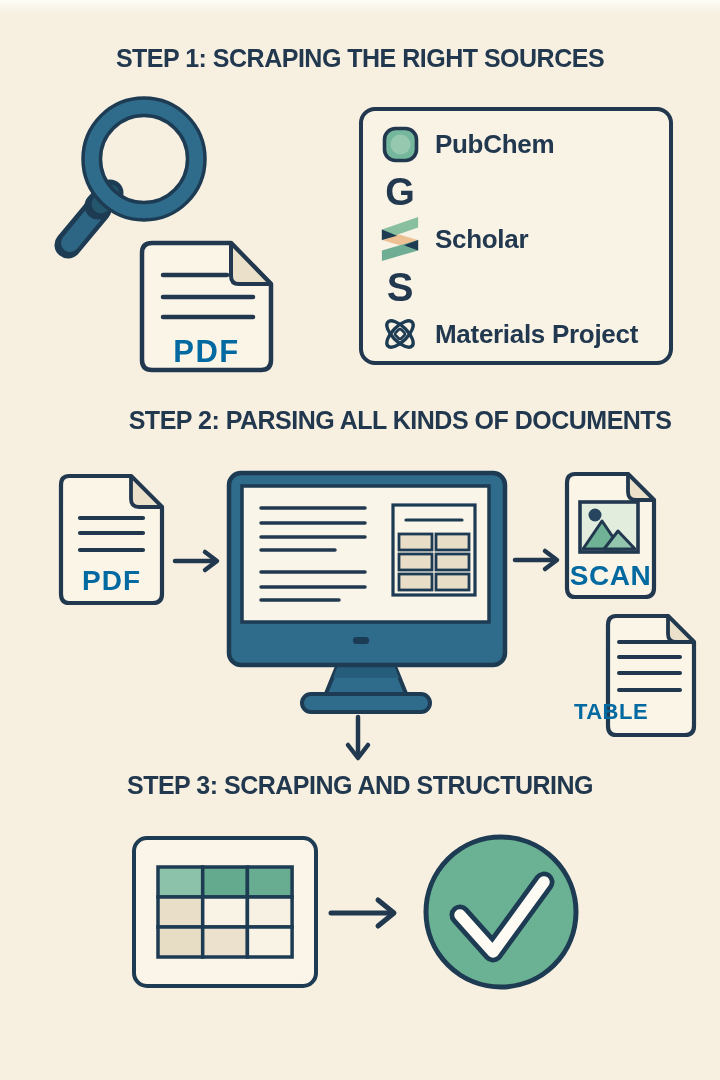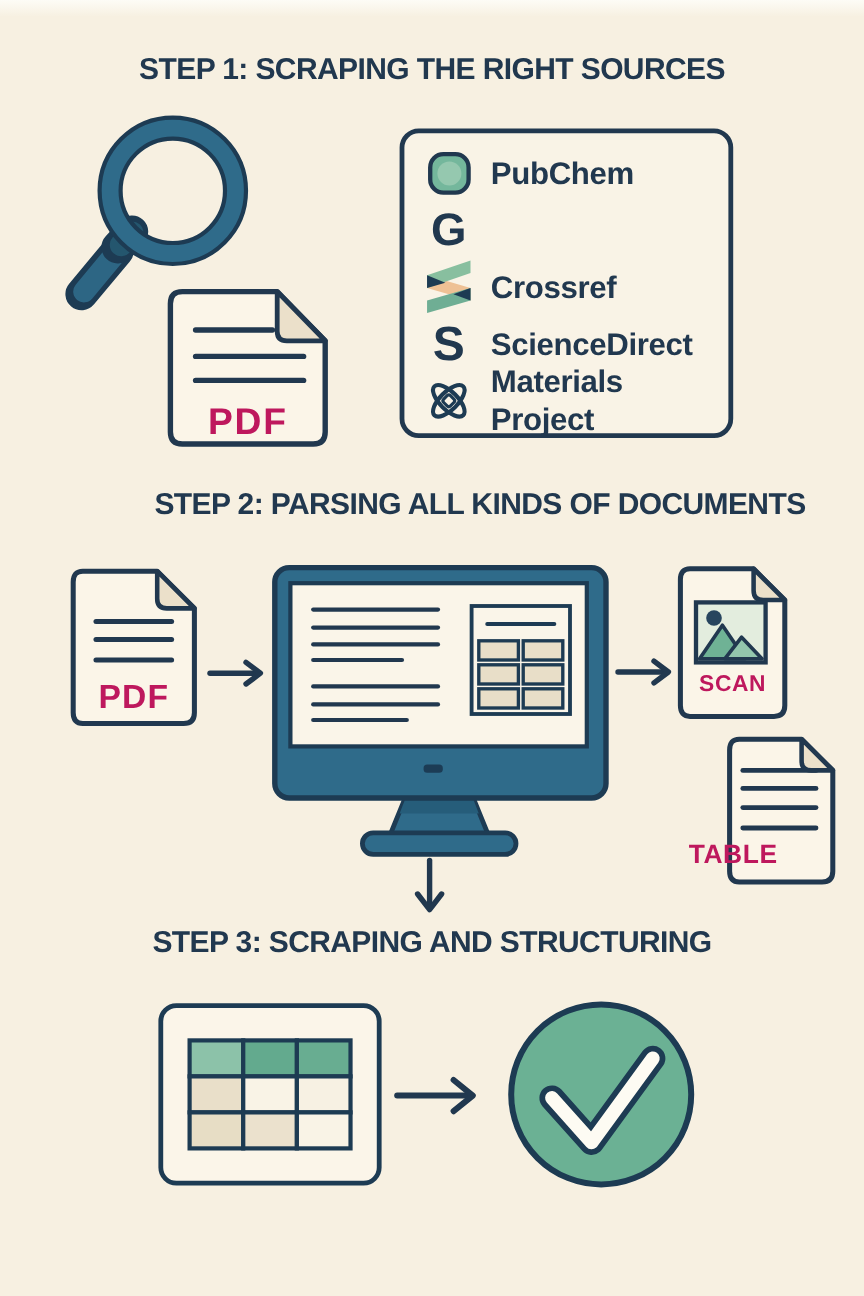--- a/index.html
+++ b/index.html
@@ -11,34 +11,34 @@
   }
   .abs{position:absolute;}
   .top-band{left:0;top:0;width:720px;height:14px;
     background:linear-gradient(#fdfcf6,rgba(253,252,246,0));}
   .step-title{
     left:0;width:720px;text-align:center;white-space:nowrap;
     font-size:25px;font-weight:700;letter-spacing:-0.5px;color:#21384f;
   }
   
   .sources-box{
-    left:333px;top:107px;width:278px;height:258px;box-sizing:border-box;
+    left:359px;top:107px;width:314px;height:258px;box-sizing:border-box;
     border:4px solid #21384f;border-radius:16px;background:#f9f3e6;
   }
   .source-row{position:absolute;left:14px;height:44px;display:flex;align-items:center;}
   .icon-cell{width:46px;display:flex;align-items:center;justify-content:center;flex:0 0 46px;}
   .glyph{font-weight:700;color:#21384f;line-height:1;}
   .glyph-g{font-size:38px;}
   .glyph-s{font-size:40px;}
   .source-label{margin-left:12px;font-size:26px;font-weight:700;letter-spacing:-0.3px;color:#21384f;}
   
-  .doc-label{position:absolute;left:0;text-align:center;font-weight:700;color:#be185d;}
+  .doc-label{position:absolute;left:0;text-align:center;font-weight:700;color:#0369a1;}
   .pdf1-label{top:94px;width:135px;font-size:31px;letter-spacing:1.5px;}
   .pdf2-label{top:92px;width:107px;font-size:28px;letter-spacing:1px;}
-  .scan-label{top:89px;width:93px;font-size:19px;letter-spacing:0.5px;}
+  .scan-label{top:89px;width:93px;font-size:28px;letter-spacing:0.5px;}
   .table-label{top:86px;width:92px;font-size:22px;letter-spacing:0.5px;}
   svg{display:block;}
 </style>
 </head>
 <body>
 
 <div class="canvas">
   <div class="abs top-band"></div>
 
   <div class="abs step-title" style="top:44px;">STEP 1: SCRAPING THE RIGHT SOURCES</div>
@@ -85,28 +85,27 @@
     <div class="source-row" style="top:106px;">
       <span class="icon-cell">
         <svg width="40" height="46" viewBox="0 0 42 46">
           <polygon points="2,13 40,24 40,35 2,24" fill="#eec195"></polygon>
           <polygon points="40,0 2,13 2,24 40,11" fill="#88bf9f"></polygon>
           <polygon points="40,24 2,35 2,46 40,35" fill="#6fae94"></polygon>
           <polygon points="2,13 2,24 18,19.5" fill="#1d3b53"></polygon>
           <polygon points="40,24 40,35 25,29.5" fill="#1d3b53"></polygon>
         </svg>
       </span>
-      <span class="source-label">Crossref</span>
+      <span class="source-label">Scholar</span>
     </div>
 
     <div class="source-row" style="top:154px;">
       <span class="icon-cell">
         <span class="glyph glyph-s">S</span>
       </span>
-      <span class="source-label">ScienceDirect</span>
     </div>
 
     <div class="source-row" style="top:201px;">
       <span class="icon-cell">
         <svg width="42" height="42" viewBox="0 0 42 42">
           <ellipse cx="21" cy="21" rx="17" ry="7.5" fill="none" stroke="#1d3b53" stroke-width="3.4" transform="rotate(45 21 21)"></ellipse>
           <ellipse cx="21" cy="21" rx="17" ry="7.5" fill="none" stroke="#1d3b53" stroke-width="3.4" transform="rotate(-45 21 21)"></ellipse>
           <rect x="17" y="17" width="8" height="8" rx="2" fill="none" stroke="#1d3b53" stroke-width="2.6" transform="rotate(45 21 21)"></rect>
         </svg>
       </span>

